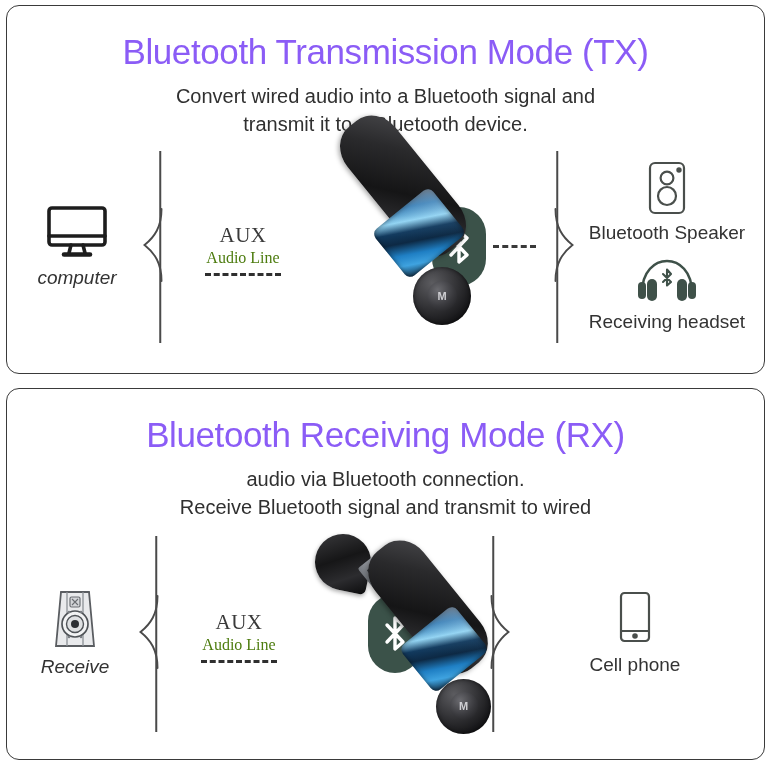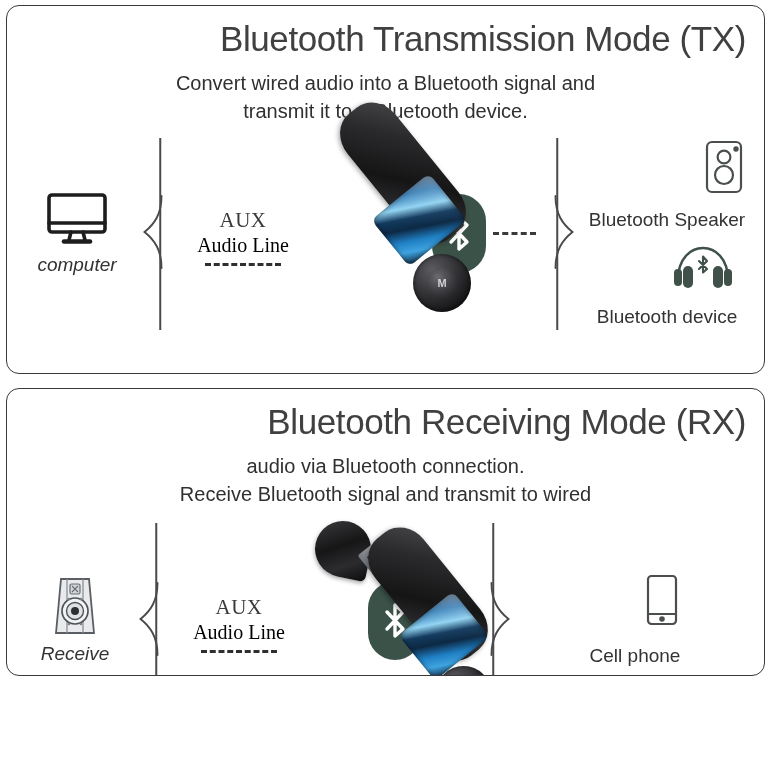--- a/index.html
+++ b/index.html
@@ -26,30 +26,30 @@
   }
   .panel {
     position: relative;
     box-sizing: border-box;
     border: 1.6px solid #3a3a3a;
     border-radius: 13px;
     background: #ffffff;
     overflow: hidden;
   }
   .panel-tx { height: 369px; }
-  .panel-rx { height: 288px; }
+  .panel-rx { height: 372px; }
 
   .panel-title {
-    text-align: right;
+    text-align: center;
     font-size: 35px;
     line-height: 1;
     letter-spacing: -0.4px;
-    color: #404040;
+    color: #8b5cf6;
     font-weight: 400;
-    margin: 15px 0 0 0;
+    margin: 28px 0 0 0;
     padding: 0 18px;
     white-space: nowrap;
   }
   .panel-desc {
     margin: 13px auto 0 auto;
     text-align: center;
     font-size: 20px;
     line-height: 1.42;
     color: #303030;
     max-width: 640px;
@@ -131,21 +131,21 @@
     flex: none;
     display: flex;
     flex-direction: column;
     align-items: center;
     justify-content: center;
     gap: 1px;
     padding-top: 6px;
     font-family: Liberation Serif, serif;
   }
   .aux-top { font-size: 21px; color: #3a3a3a; letter-spacing: 0.5px; }
-  .aux-sub { font-size: 20px; color: #000000; }
+  .aux-sub { font-size: 16px; color: #4d7c0f; }
   .aux-dash {
     margin-top: 5px;
     width: 76px;
     height: 0;
     border-top: 3px dashed #2f2f2f;
   }
 
   
   .device-zone {
     flex: 1 1 auto;
@@ -188,22 +188,22 @@
     flex: none;
     display: flex;
     flex-direction: column;
     align-items: center;
     justify-content: center;
     gap: 10px;
   }
   .tgt-item {
     display: flex;
     flex-direction: column;
-    align-items: flex-end;
-    gap: 10px;
+    align-items: center;
+    gap: 2px;
   }
   .tgt-label {
     font-size: 19px;
     color: #333;
     white-space: nowrap;
     line-height: 1.2;
   }
   .col-target-rx { width: 250px; }
 
   
@@ -367,21 +367,21 @@
           <span>
             <svg width="68" height="50" viewBox="0 0 68 50" fill="none" stroke="#3f5149" stroke-width="2.6" stroke-linecap="round">
               <path d="M9 38 C9 16, 22 6, 34 6 C46 6, 59 16, 59 38"></path>
               <rect x="5" y="27" width="8" height="17" rx="4" fill="#3f5149" stroke="none"></rect>
               <rect x="14" y="24" width="10" height="22" rx="5" fill="#3f5149" stroke="none"></rect>
               <rect x="44" y="24" width="10" height="22" rx="5" fill="#3f5149" stroke="none"></rect>
               <rect x="55" y="27" width="8" height="17" rx="4" fill="#3f5149" stroke="none"></rect>
               <path d="M30 19 L38 27 L34 30.5 L34 14.5 L38 19 L30 27" stroke-width="2.1" stroke-linejoin="round"></path>
             </svg>
           </span>
-          <span class="tgt-label">Bluetooth device</span>
+          <span class="tgt-label">Receiving headset</span>
         </div>
 
       </div>
 
     </div>
   </section>
 
   <section class="panel panel-rx">
 
     <h1 class="panel-title">Bluetooth Receiving Mode (RX)</h1>

